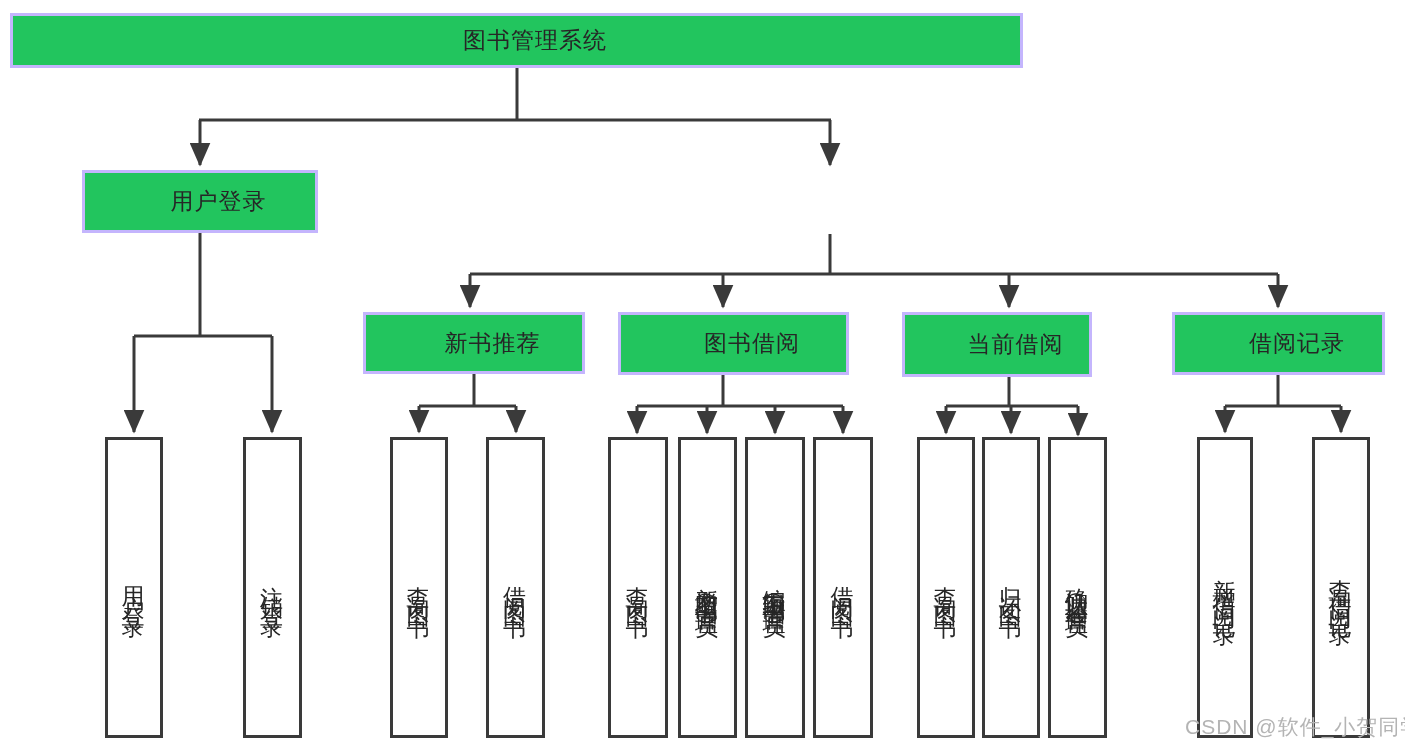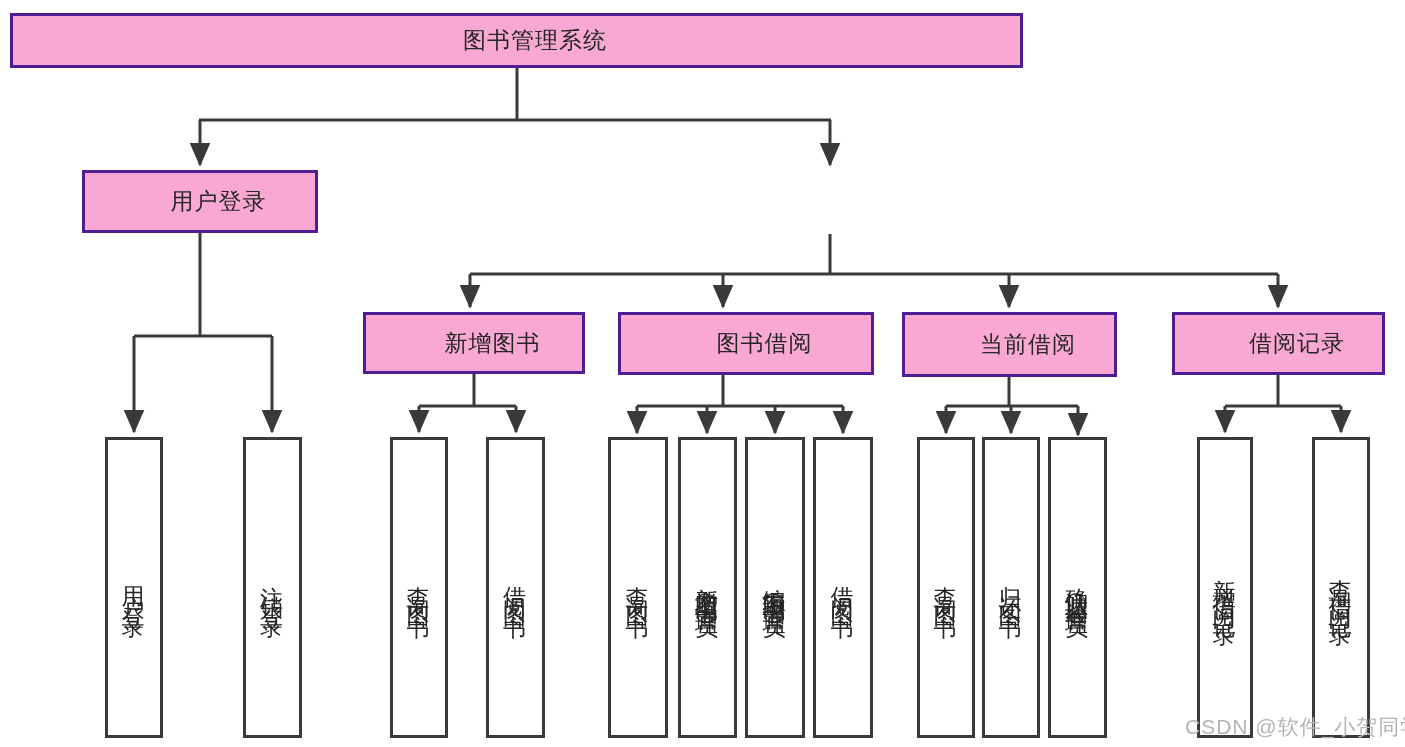--- a/index.html
+++ b/index.html
@@ -6,21 +6,21 @@
   .canvas{
     position:relative;
     width:1405px;height:747px;
     background:#ffffff;
     font-family:"Liberation Sans","DejaVu Sans",sans-serif;
     overflow:hidden;
   }
   .wires{position:absolute;left:0;top:0;width:1405px;height:747px;}
   .hnode{
     position:absolute;box-sizing:border-box;
-    border:3px solid #4c1d95;background:#f9a8d4;
+    border:3px solid #c4b5fd;background:#22c55e;
     display:flex;align-items:center;justify-content:center;
     font-size:23px;color:#262626;letter-spacing:1px;
     z-index:2;
     padding-left:37px;
   }
   .vnode{
     position:absolute;box-sizing:border-box;
     border:3px solid #3a3a3a;background:#ffffff;
     top:437px;height:301px;
     display:flex;align-items:center;justify-content:center;
@@ -82,23 +82,23 @@
       <path d="M1278 375 V406 M1225 406 H1341"></path>
       <path d="M1225 406 V432" marker-end="url(#arrow)"></path>
       <path d="M1341 406 V432" marker-end="url(#arrow)"></path>
     </g>
   </svg>
 
   <div class="hnode" style="left:10px;top:13px;width:1013px;height:55px;">图书管理系统</div>
 
   <div class="hnode" style="left:82px;top:170px;width:236px;height:63px;">用户登录</div>
 
-  <div class="hnode" style="left:363px;top:312px;width:222px;height:62px;">新增图书</div>
-  <div class="hnode" style="left:618px;top:312px;width:256px;height:63px;">图书借阅</div>
-  <div class="hnode" style="left:902px;top:312px;width:215px;height:65px;">当前借阅</div>
+  <div class="hnode" style="left:363px;top:312px;width:222px;height:62px;">新书推荐</div>
+  <div class="hnode" style="left:618px;top:312px;width:231px;height:63px;">图书借阅</div>
+  <div class="hnode" style="left:902px;top:312px;width:190px;height:65px;">当前借阅</div>
   <div class="hnode" style="left:1172px;top:312px;width:213px;height:63px;">借阅记录</div>
 
   <div class="vnode" style="left:105px;width:58px;">
     <span class="short">用户登录</span>
   </div>
   <div class="vnode" style="left:243px;width:59px;">
     <span class="short">注销登录</span>
   </div>
 
   <div class="vnode" style="left:390px;width:58px;">

